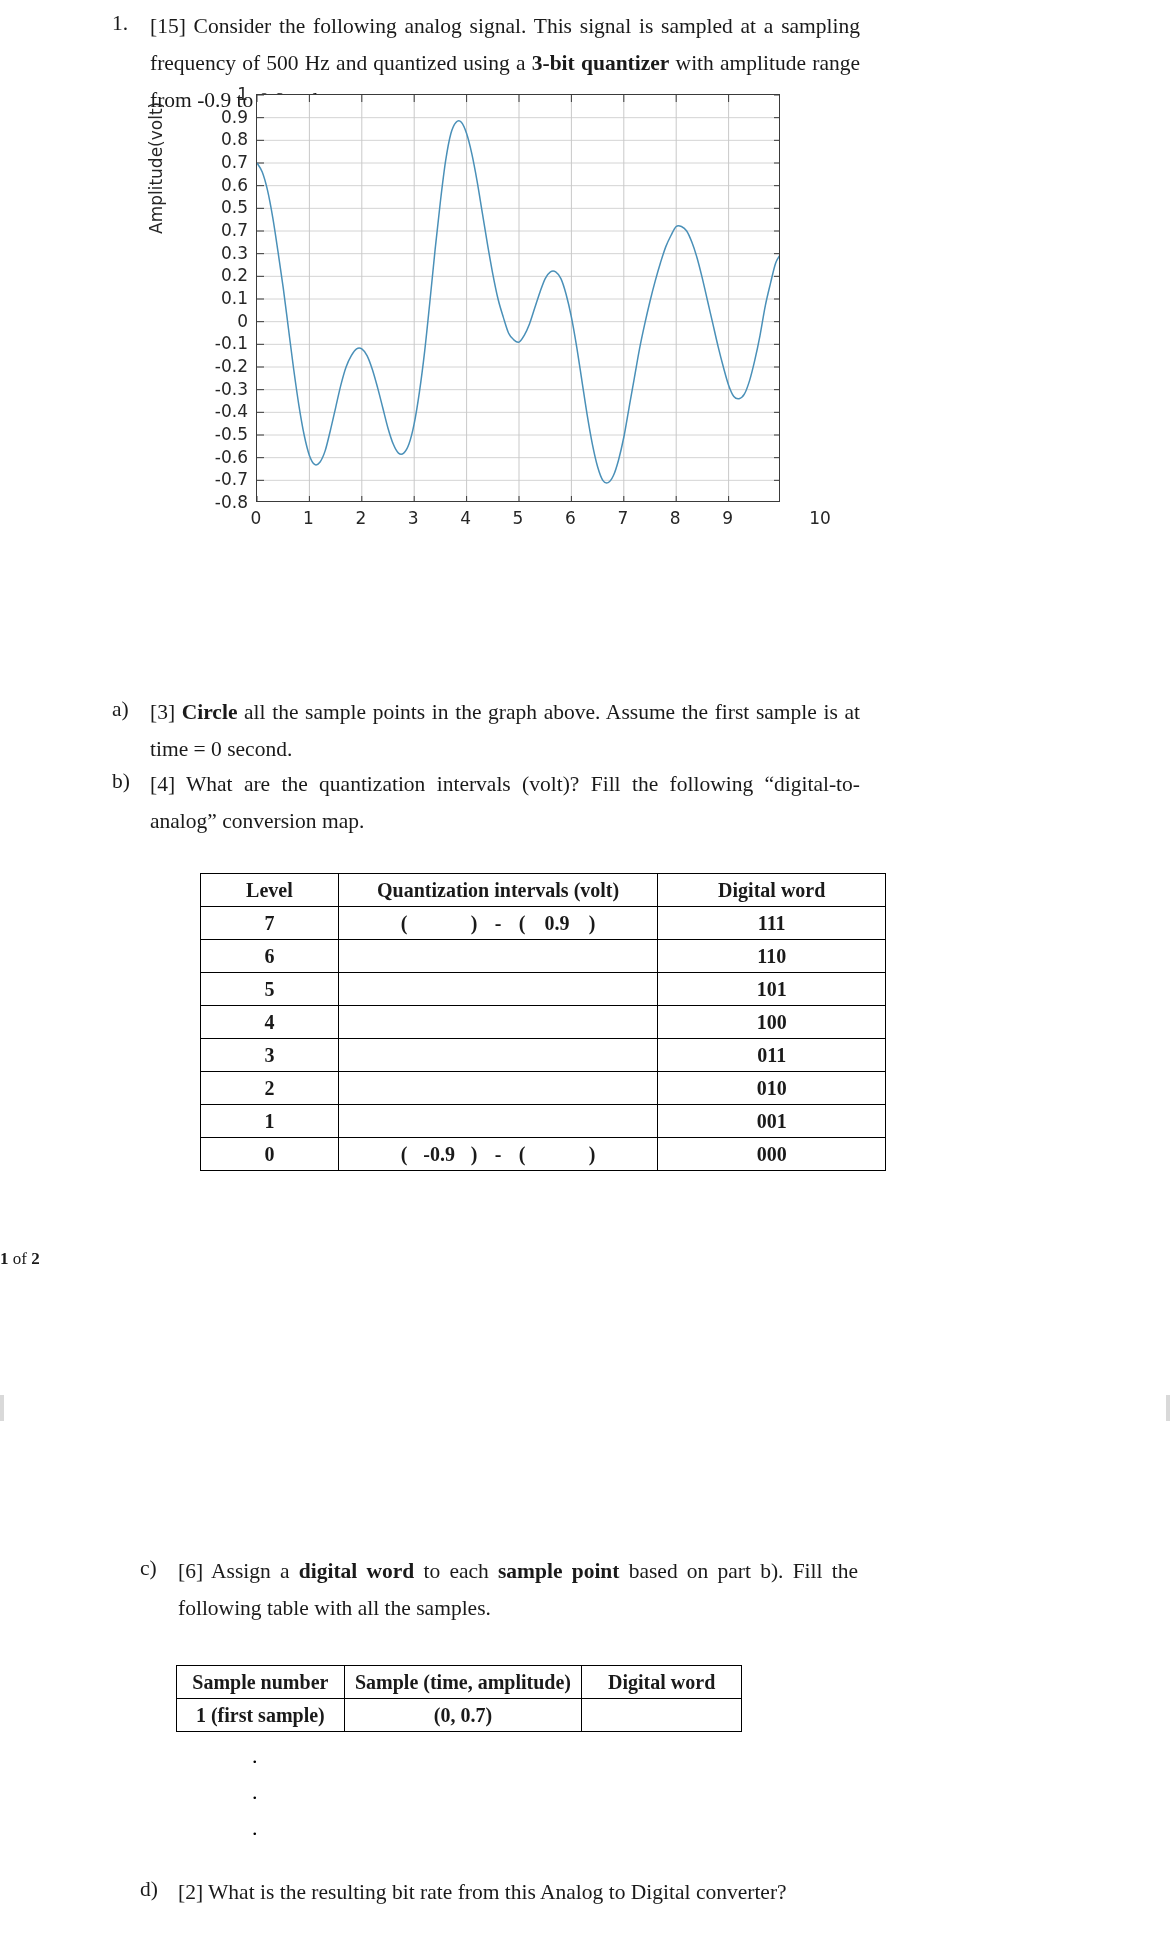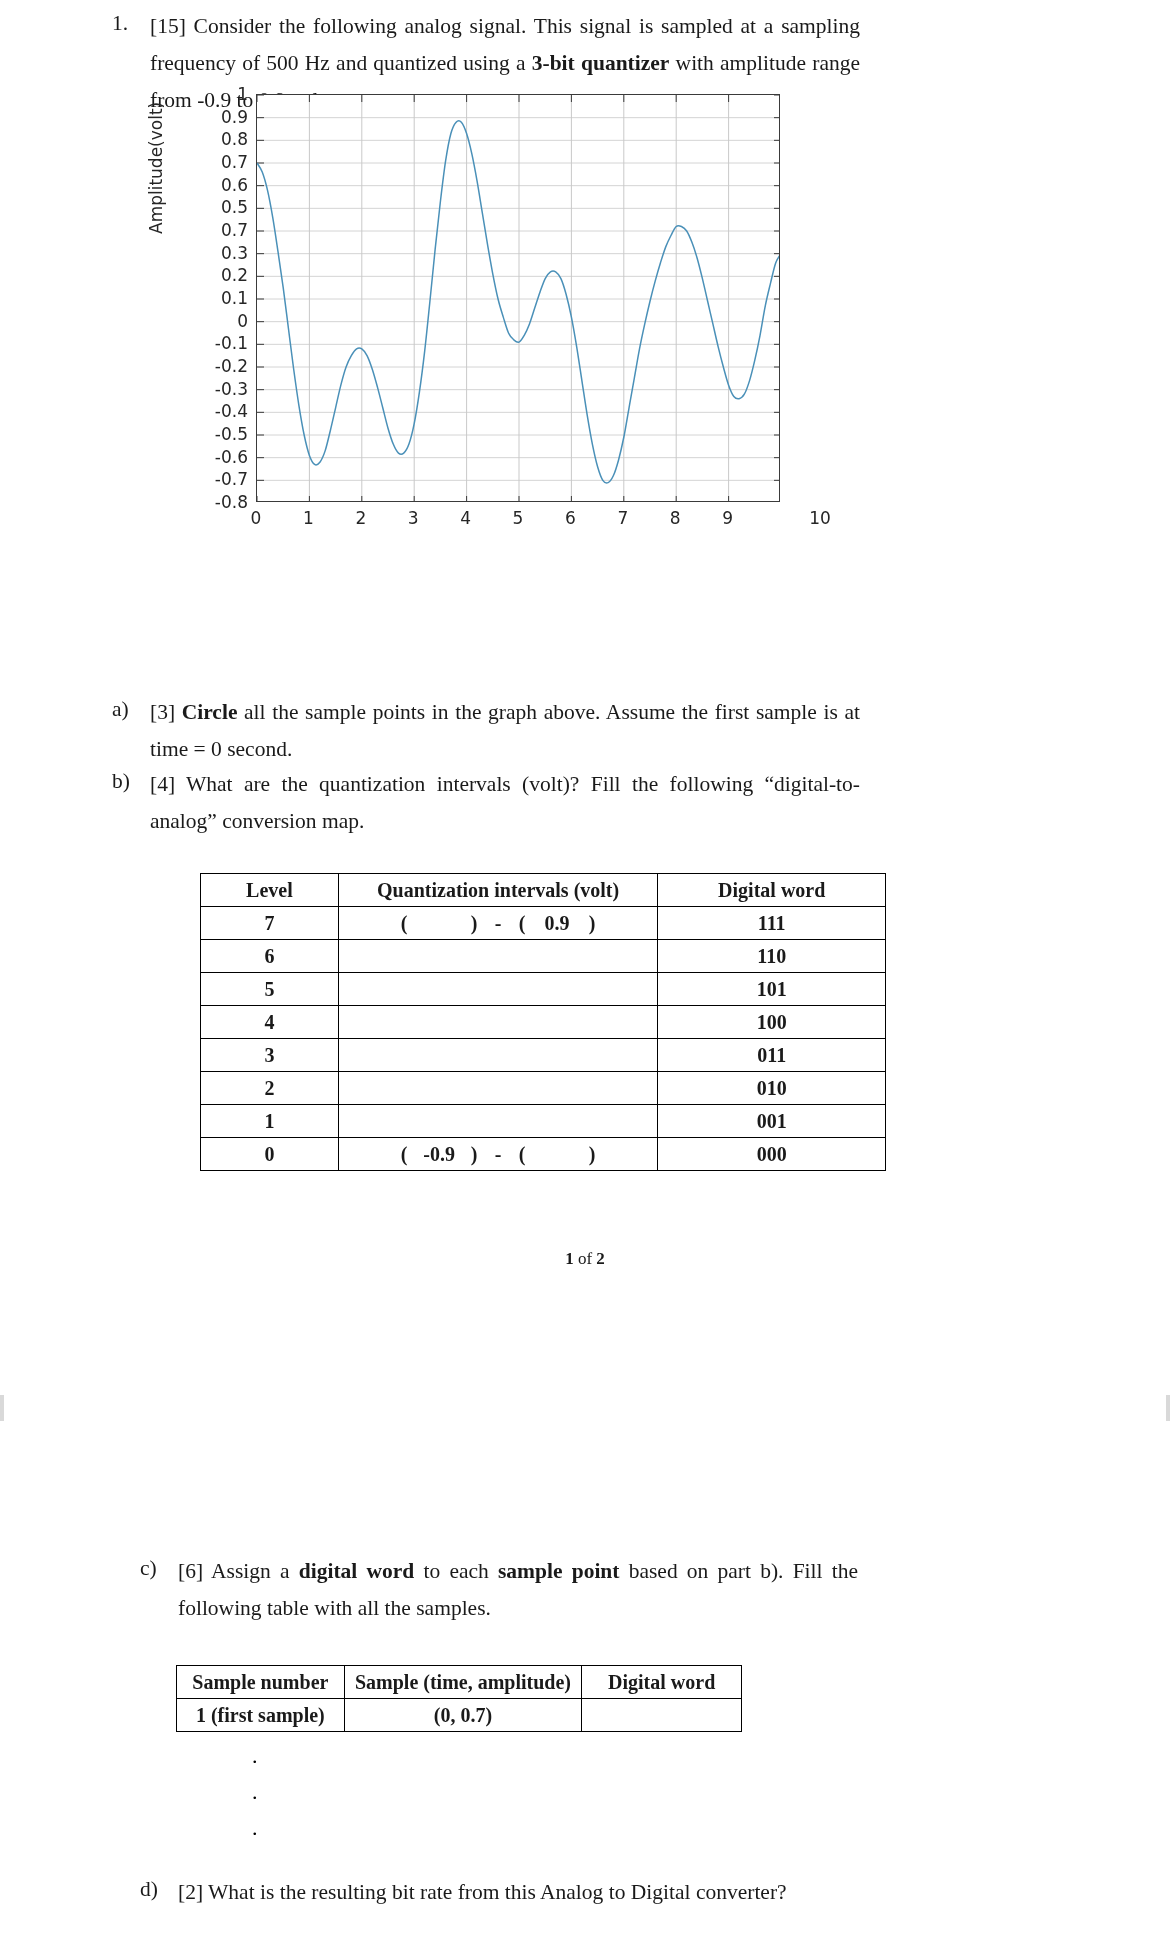--- a/index.html
+++ b/index.html
@@ -174,21 +174,20 @@
     line-height: 36px;
     color: #000;
   }
 
   
   #footer {
     position: absolute;
     left: 0;
     top: 1249px;
     width: 1170px;
-    text-align: center;
     font-size: 17px;
     font-family: "Liberation Serif", serif;
   }
   #footer .pg { font-weight: bold; }
 
   
   .edge {
     position: absolute;
     background: #d9d9d9;
     width: 4px;

